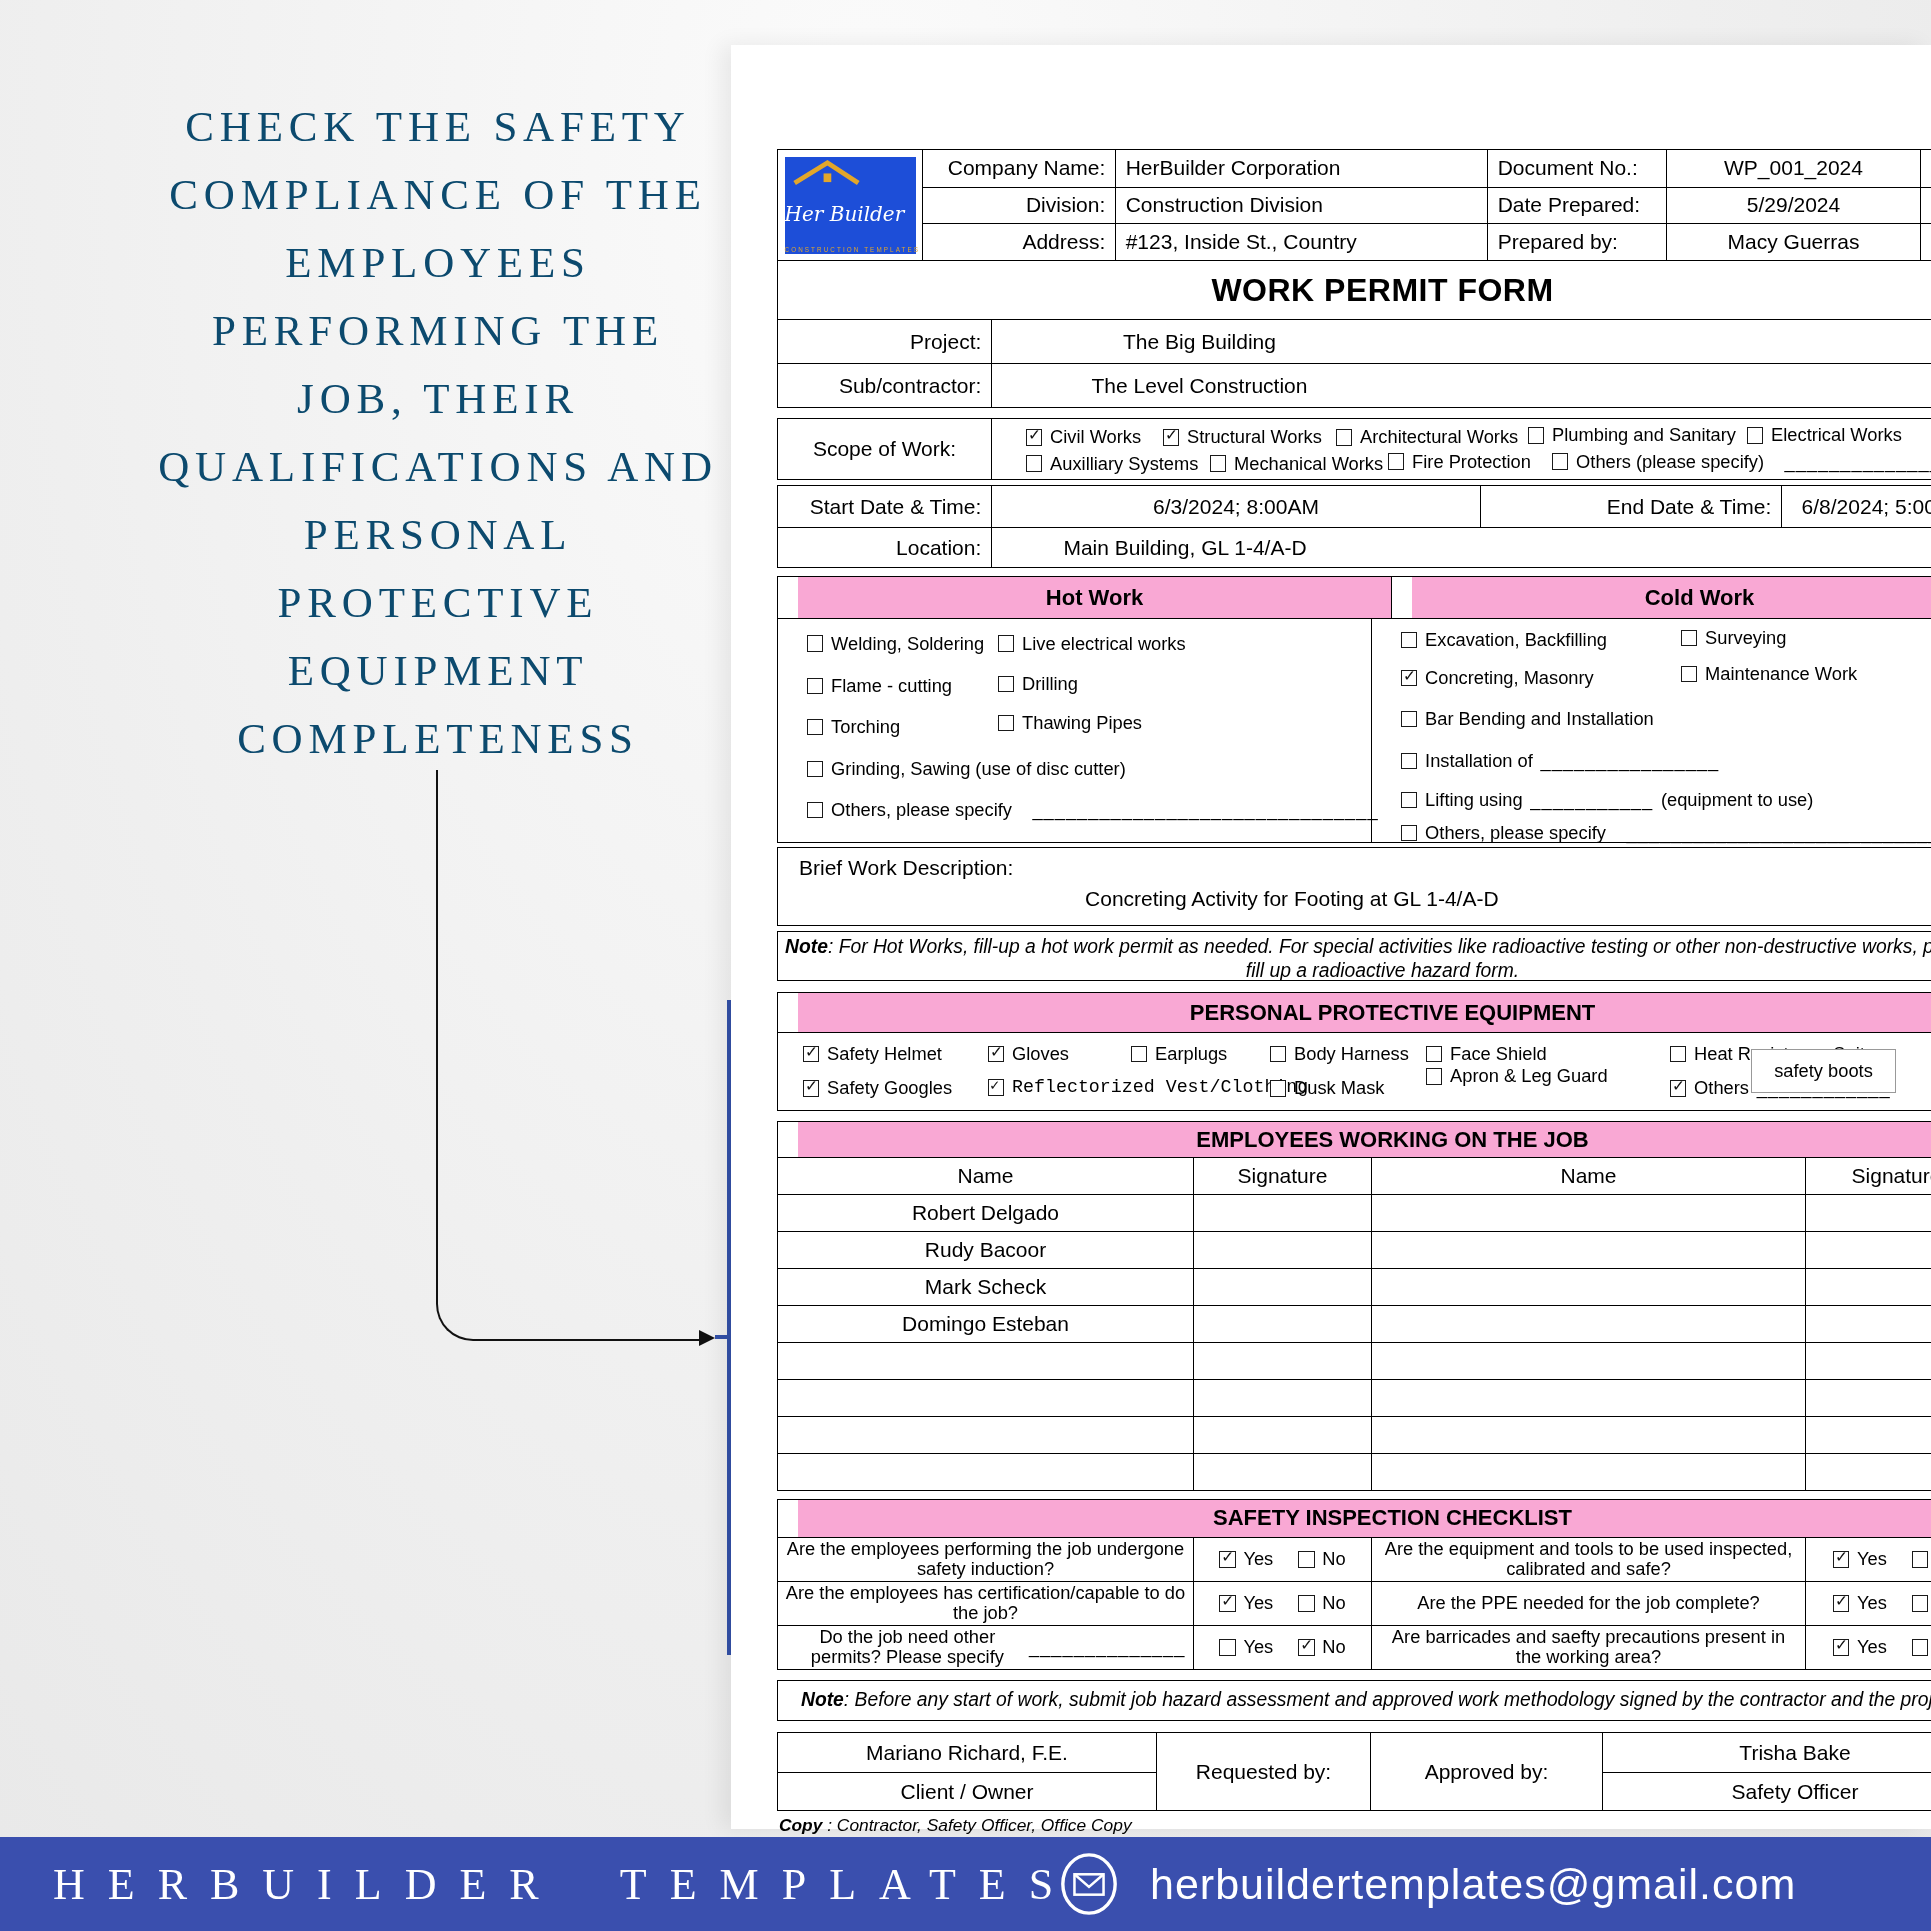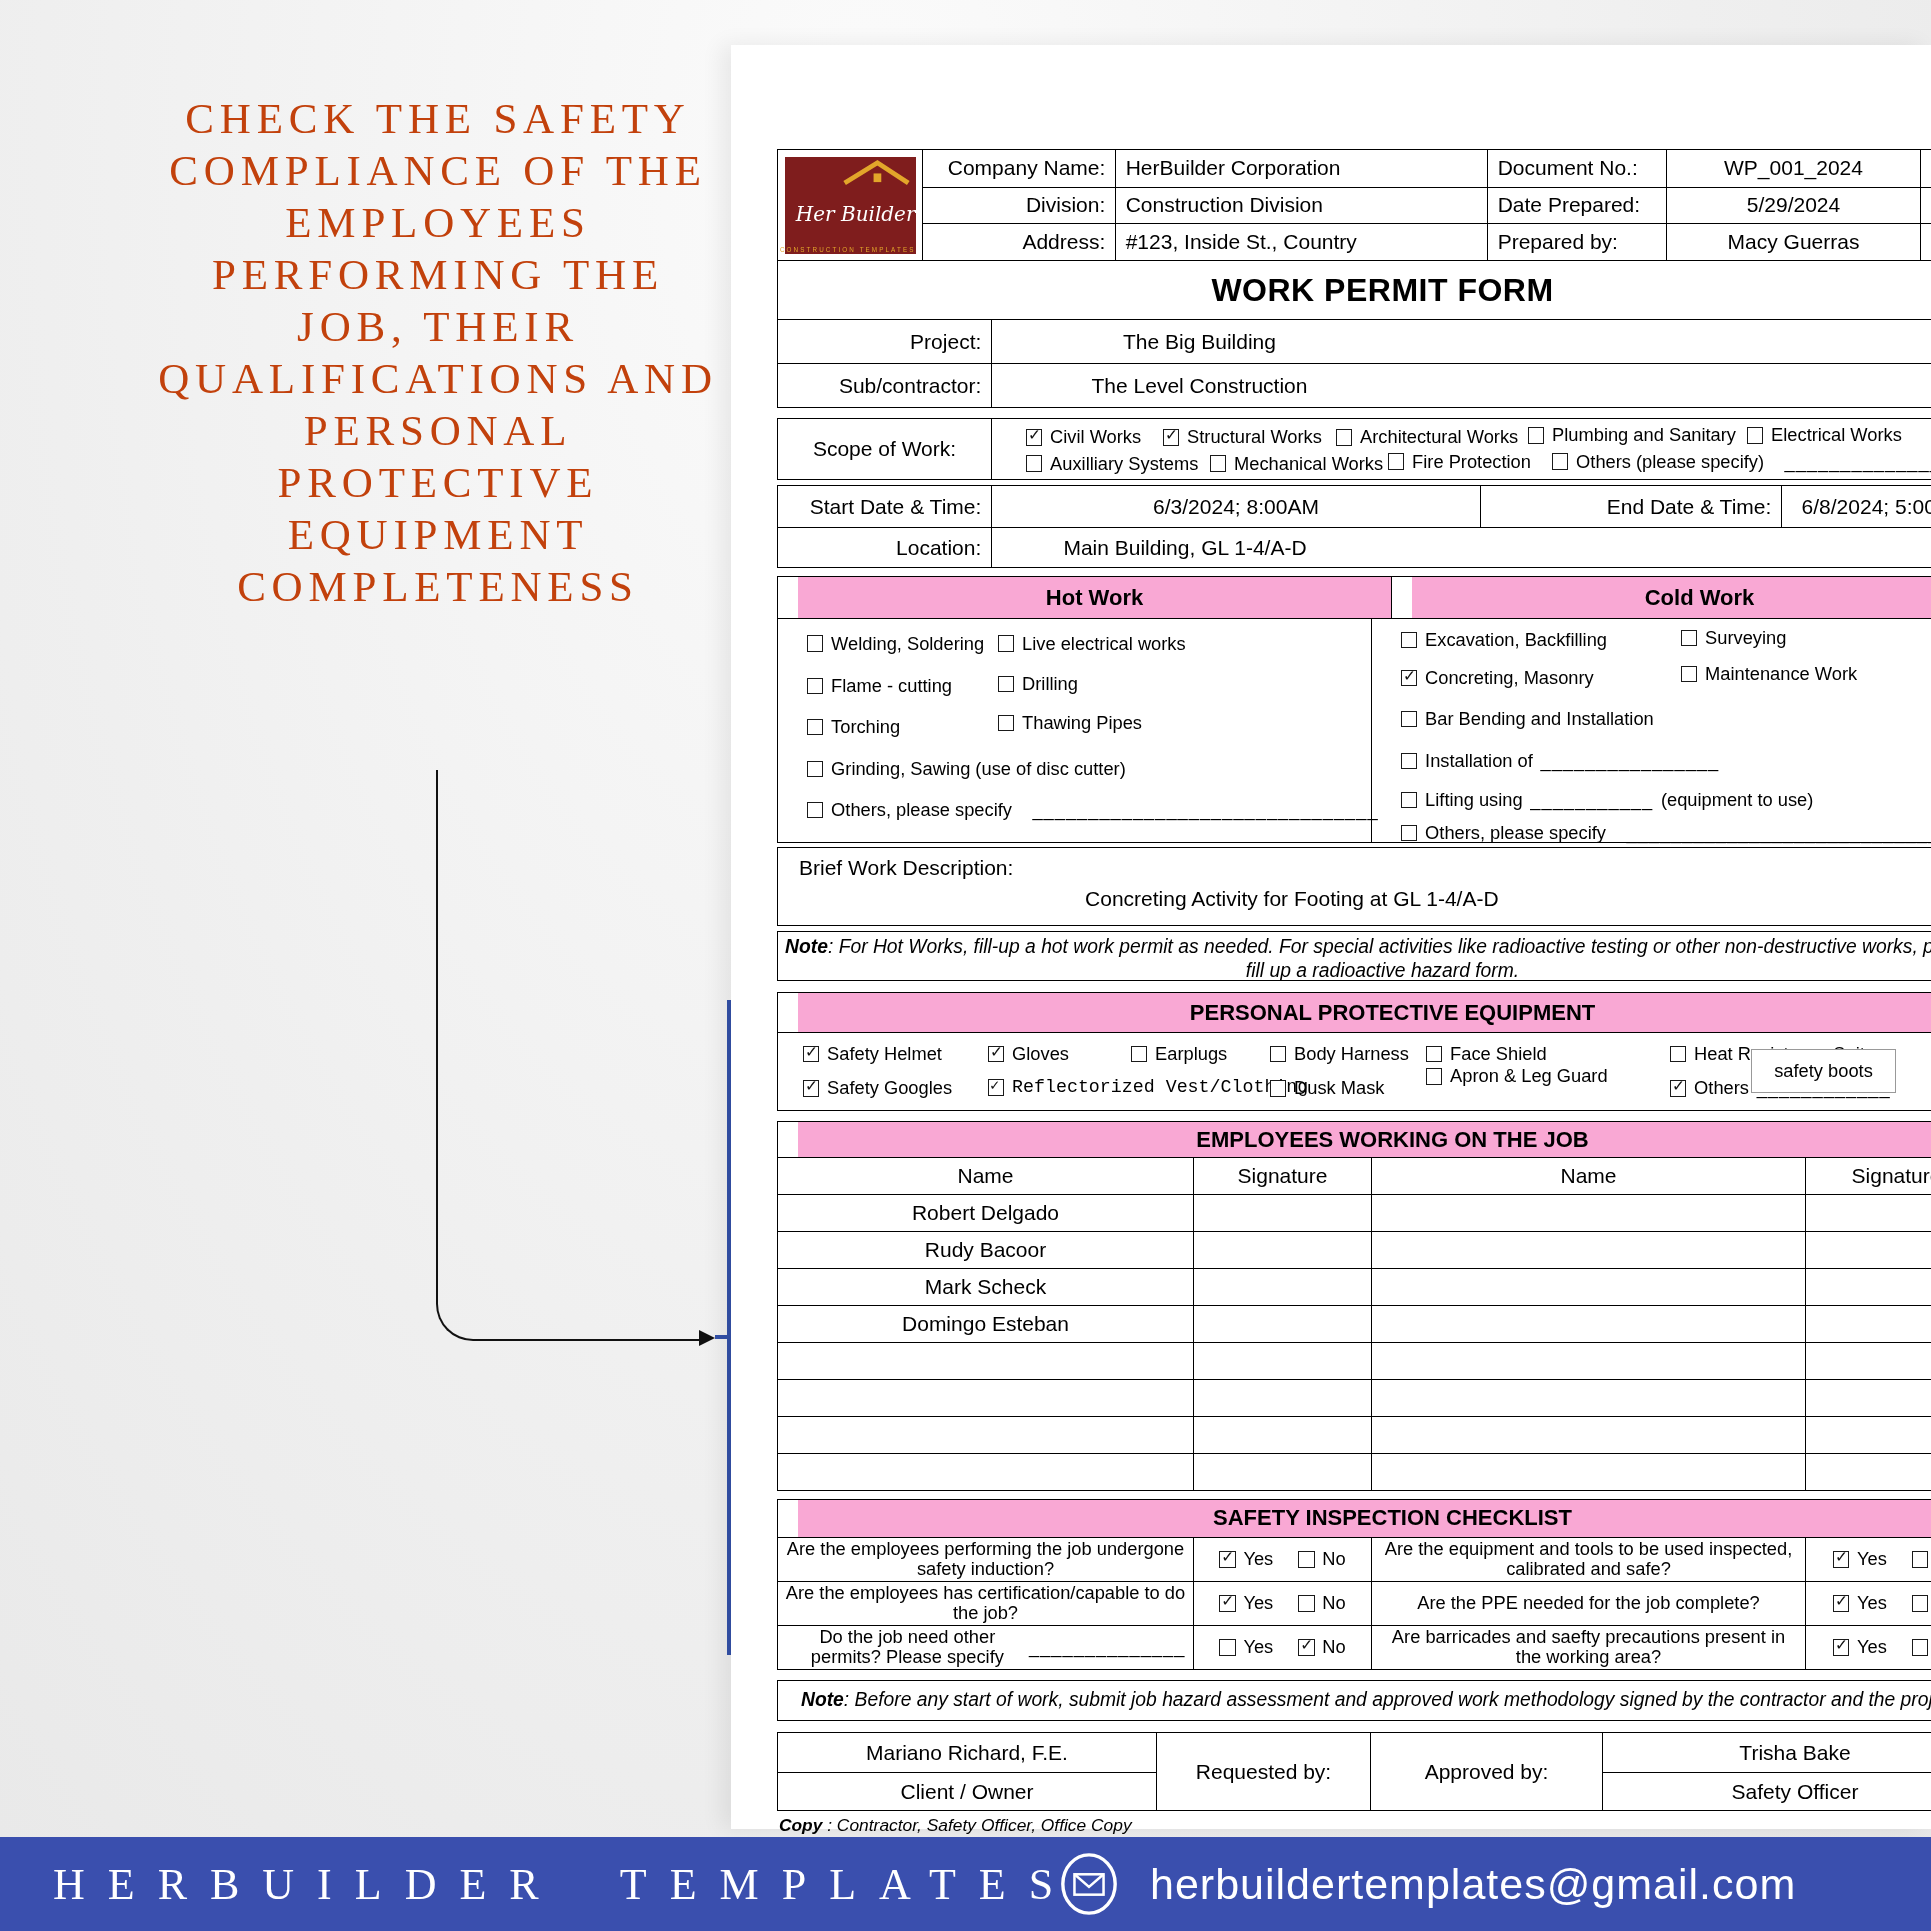--- a/index.html
+++ b/index.html
@@ -4,22 +4,22 @@
 <style>
   html,body{margin:0;padding:0;}
   body{
     width:1931px;height:1931px;overflow:hidden;position:relative;
     background:radial-gradient(ellipse at 45% 8%, #fbfbfb 0%, #efefef 55%, #e7e7e7 100%);
     font-family:"Liberation Sans", sans-serif;color:#000;
   }
   
   .annotation{
     position:absolute;left:153px;top:93px;width:570px;text-align:center;
-    font-family:"Liberation Serif", serif;font-size:43px;line-height:52px;
-    letter-spacing:5.8px;color:#c2410c;
+    font-family:"Liberation Serif", serif;font-size:43px;line-height:68px;
+    letter-spacing:5.8px;color:#0c4a6e;
   }
   .connector{
     position:absolute;left:436px;top:770px;width:266px;height:569px;
     border-left:2.9px solid #111;border-bottom:2.9px solid #111;
     border-bottom-left-radius:37px;
   }
   .arrowhead{
     position:absolute;left:699px;top:1330px;width:0;height:0;
     border-left:16.4px solid #111;border-top:8.7px solid transparent;border-bottom:8.7px solid transparent;
   }
@@ -60,22 +60,22 @@
   
   .banner{position:absolute;left:0;top:1837px;width:1931px;height:94px;background:#3a4fae;
           display:flex;align-items:center;color:#fff;}
   .brand{font-family:"Liberation Serif", serif;font-size:44px;letter-spacing:23px;word-spacing:25px;
          padding-left:53px;white-space:nowrap;}
   .email-group{position:absolute;left:1057px;display:flex;align-items:center;gap:29px;}
   .email-text{font-size:43px;letter-spacing:1px;white-space:nowrap;}
   
   .logo-cell{width:145px;padding:5.8px;display:flex;align-items:center;justify-content:center;
              border-right:1.9px solid #000;box-sizing:border-box;}
-  .logo{width:131px;height:97px;background:#7f1d1d;display:flex;flex-direction:column;
-        align-items:flex-end;justify-content:center;gap:18px;}
+  .logo{width:131px;height:97px;background:#1d4ed8;display:flex;flex-direction:column;
+        align-items:flex-start;justify-content:center;gap:18px;}
   .logo-script{font-family:"DejaVu Serif", serif;font-style:italic;color:#fff;font-size:20px;
                line-height:21px;white-space:nowrap;}
   .logo-sub{color:#e2a62a;font-size:6.3px;letter-spacing:2.1px;margin-top:2.9px;white-space:nowrap;}
   
   .h-label{width:193px;} .h-value{width:372px;} .h-label2{width:179px;} .h-value2{width:254px;} .h-fill{flex:1;}
   .hrow{height:37px;}
   
   .sig-stack{display:flex;flex-direction:column;}
   .sig-stack > div{height:39px;display:flex;align-items:center;justify-content:center;box-sizing:border-box;}
   .sig-stack > div + div{border-top:1.9px solid #000;}

